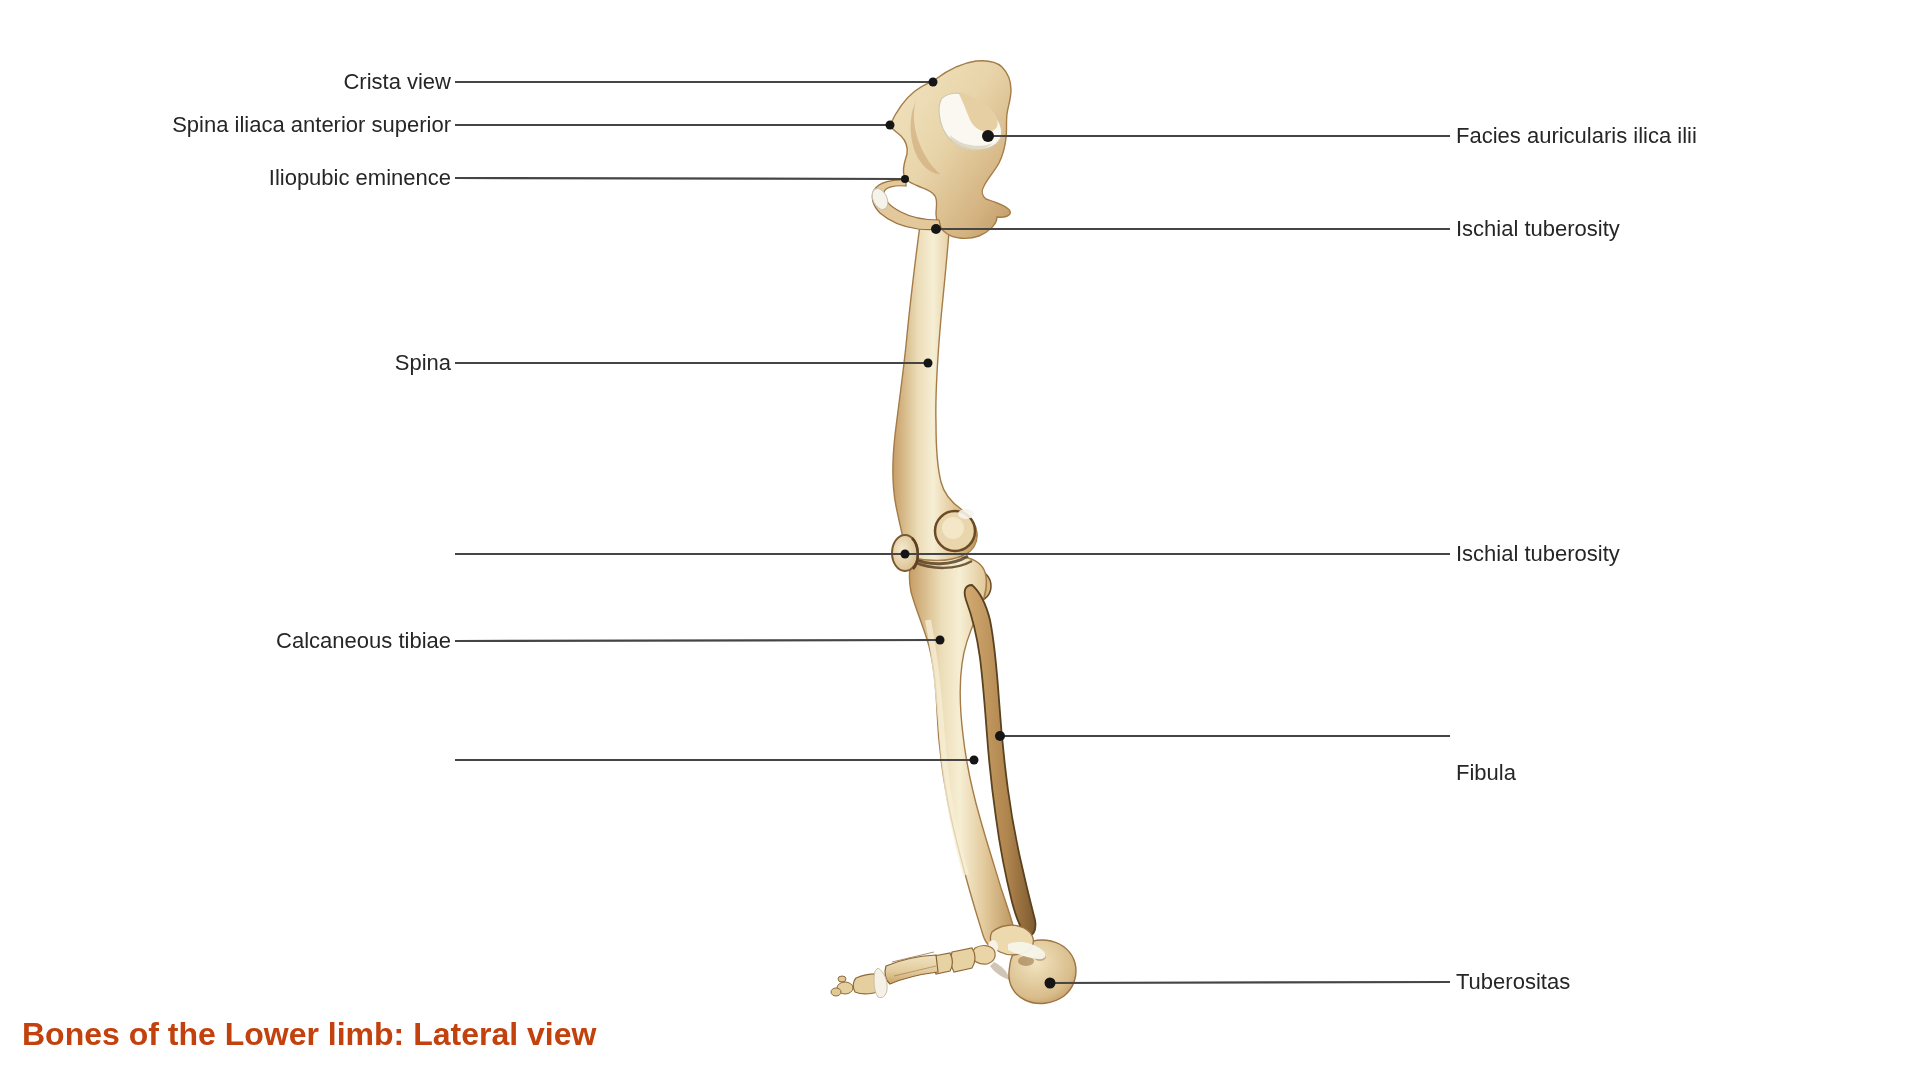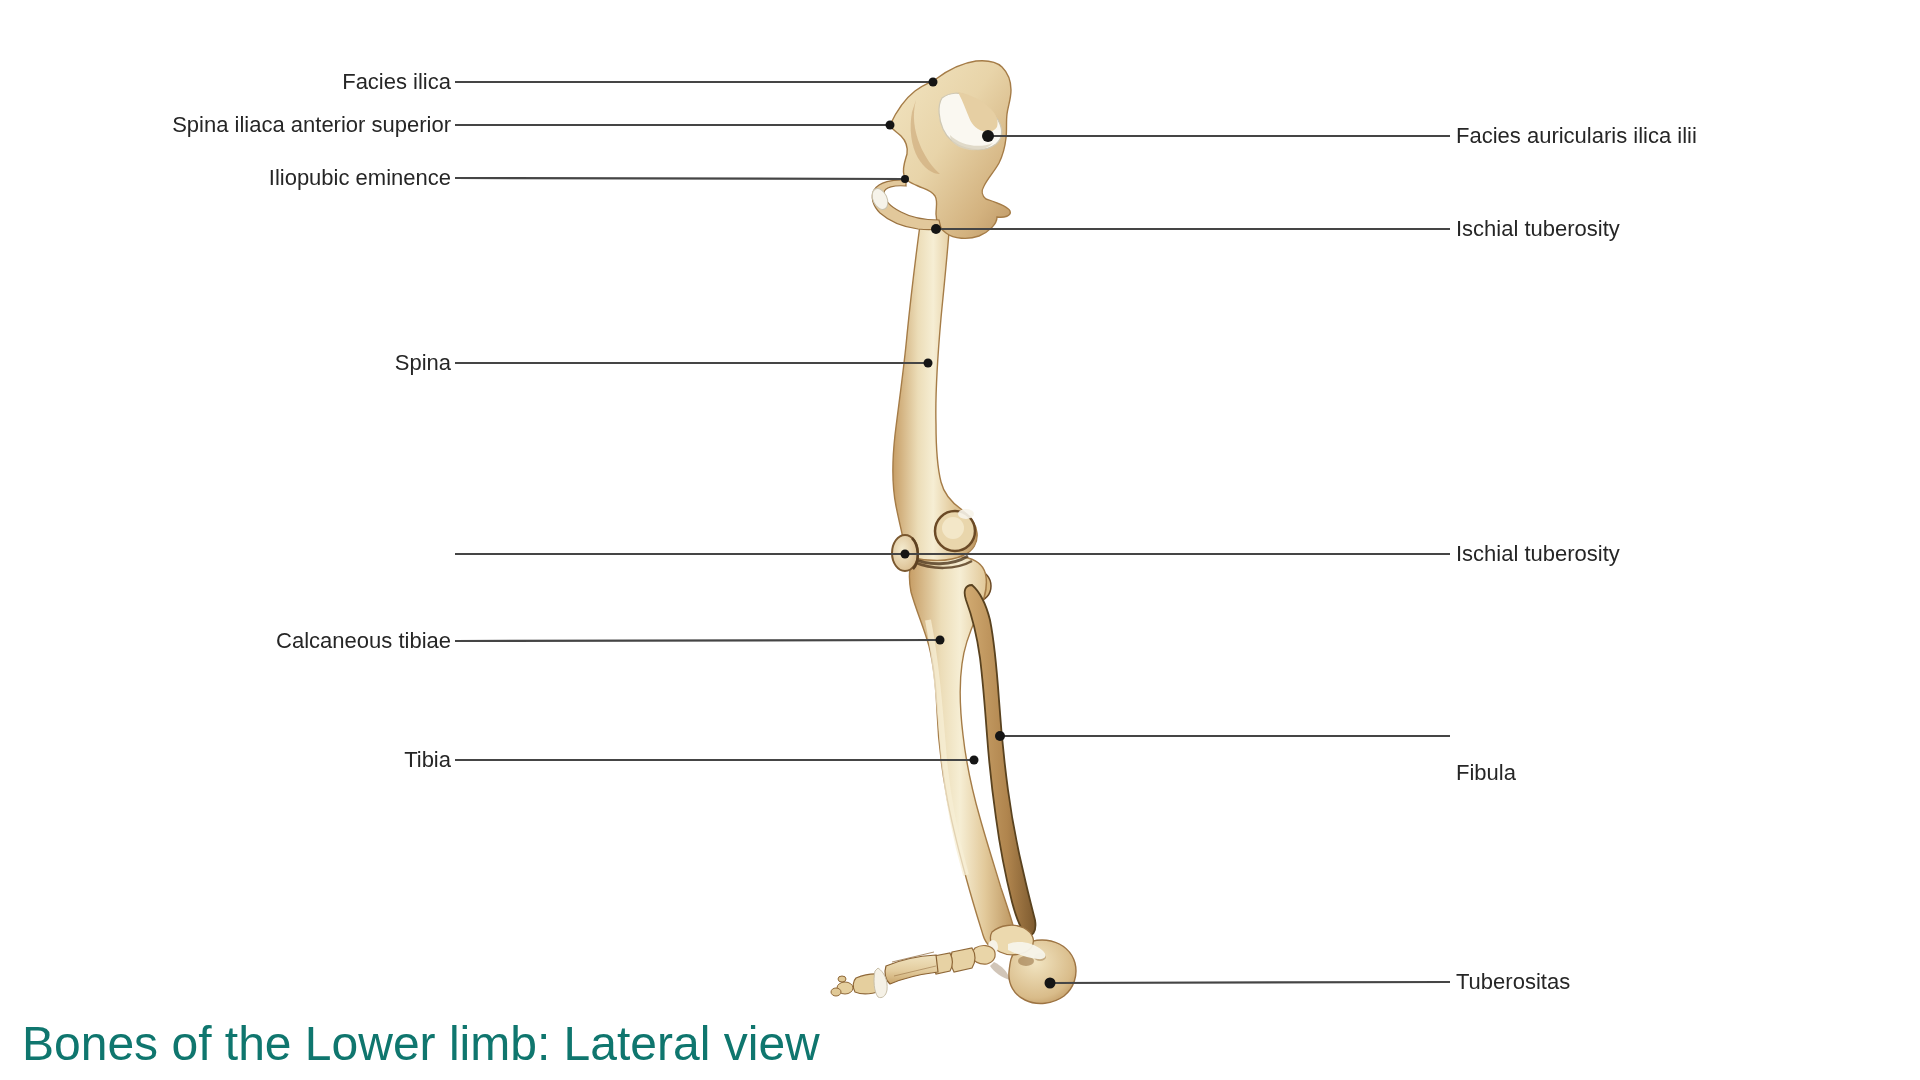--- a/index.html
+++ b/index.html
@@ -2,21 +2,21 @@
 <html><head>
 <meta charset="utf-8">
 <style>
   html,body{margin:0;padding:0;background:#ffffff;}
   .stage{position:relative;width:1920px;height:1080px;background:#ffffff;overflow:hidden;
          font-family:"Liberation Sans","DejaVu Sans",sans-serif;}
   .art{position:absolute;left:0;top:0;width:1920px;height:1080px;}
   .lbl{position:absolute;font-size:22px;line-height:26px;color:#262626;white-space:nowrap;
        transform:translateY(-50%);}
   .lbl.left{text-align:right;}
-  .title{position:absolute;left:22px;top:1016px;font-size:48px;font-weight:normal;color:#0f766e;
+  .title{position:absolute;left:22px;top:1016px;font-size:32px;font-weight:bold;color:#c2410c;
          letter-spacing:0px;white-space:nowrap;}
 </style>
 </head>
 <body>
 
 <div class="stage">
 
   <svg class="art" viewBox="0 0 1920 1080">
     <defs>
       <linearGradient id="gShaft" x1="0" y1="0" x2="1" y2="0">
@@ -243,26 +243,25 @@
       <circle cx="905" cy="554" r="4.5"></circle>
       <circle cx="940" cy="640" r="4.5"></circle>
       <circle cx="974" cy="760" r="4.5"></circle>
       <circle cx="988" cy="136" r="6"></circle>
       <circle cx="936" cy="229" r="5"></circle>
       <circle cx="1000" cy="736" r="5"></circle>
       <circle cx="1050" cy="983" r="5.5"></circle>
     </g>
   </svg>
 
-  <div class="lbl left" style="left:0;width:451px;top:82px">Facies ilica</div>
+  <div class="lbl left" style="left:0;width:451px;top:82px">Crista view</div>
   <div class="lbl left" style="left:0;width:451px;top:125px">Spina iliaca anterior superior</div>
   <div class="lbl left" style="left:0;width:451px;top:178px">Iliopubic eminence</div>
   <div class="lbl left" style="left:0;width:451px;top:363px">Spina</div>
   <div class="lbl left" style="left:0;width:451px;top:641px">Calcaneous tibiae</div>
-  <div class="lbl left" style="left:0;width:451px;top:760px">Tibia</div>
 
   <div class="lbl" style="left:1456px;top:136px">Facies auricularis ilica ilii</div>
   <div class="lbl" style="left:1456px;top:229px">Ischial tuberosity</div>
   <div class="lbl" style="left:1456px;top:554px">Ischial tuberosity</div>
   <div class="lbl" style="left:1456px;top:773px">Fibula</div>
   <div class="lbl" style="left:1456px;top:982px">Tuberositas</div>
 
   <div class="title">Bones of the Lower limb: Lateral view</div>
 
 </div>

